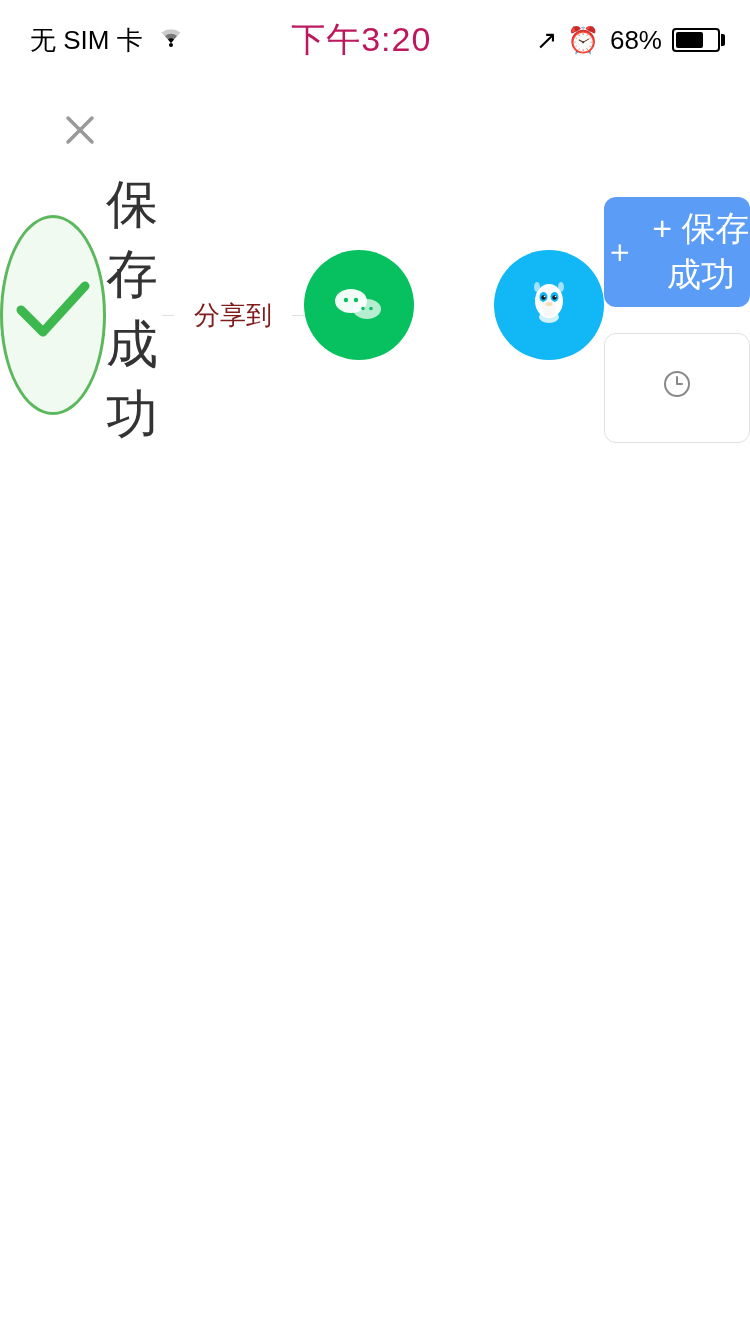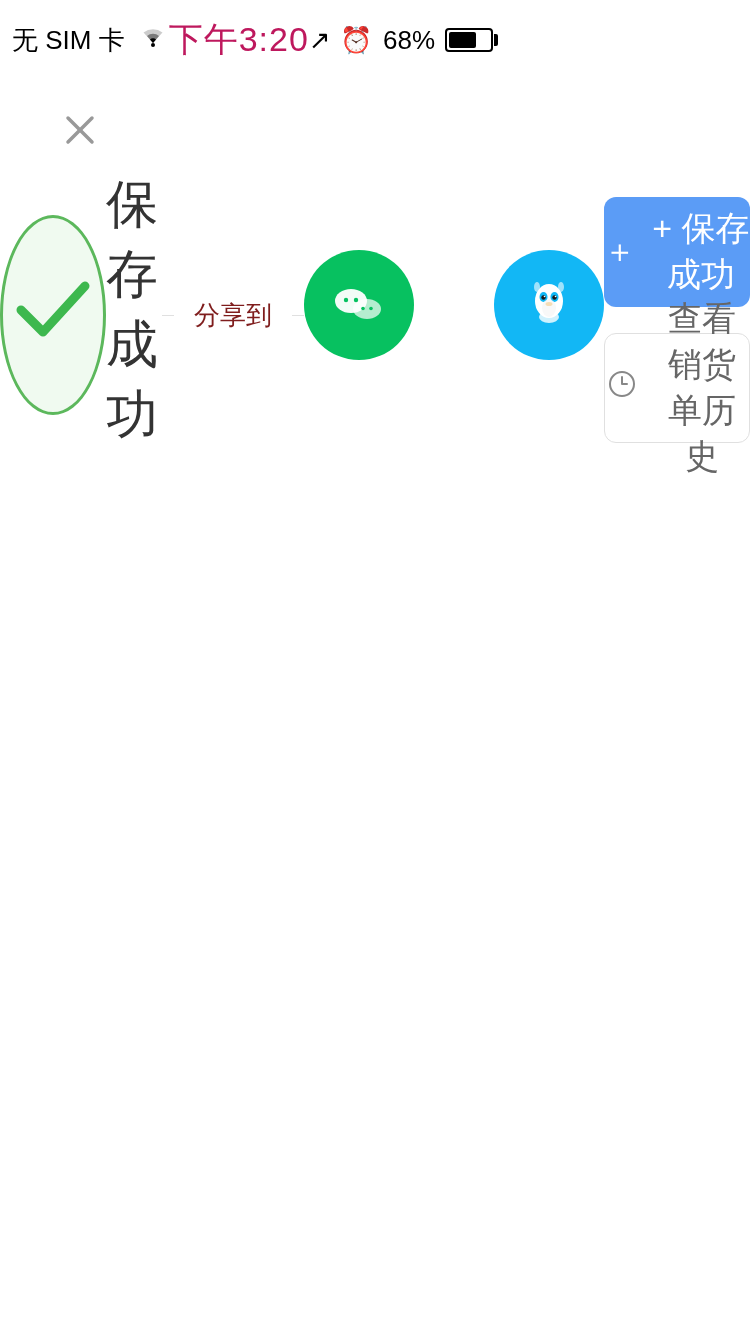--- a/index.html
+++ b/index.html
@@ -16,22 +16,22 @@
       font-family: -apple-system, "PingFang SC", "Helvetica Neue", Arial, sans-serif;
       overflow: hidden;
     }
 
     
     .status-bar {
       width: 100%;
       height: 80px;
       display: flex;
       align-items: center;
-      justify-content: flex-start;
-      padding: 0 12px;
+      justify-content: space-between;
+      padding: 0 30px;
       background: #ffffff;
     }
 
     .status-left {
       display: flex;
       align-items: center;
       gap: 12px;
       font-size: 28px;
       color: #000;
     }
@@ -335,18 +335,17 @@
     </button>
 
 
     <button class="action-btn btn-secondary">
       <span class="btn-icon">
         <svg width="34" height="34" viewBox="0 0 34 34" fill="none">
           <circle cx="17" cy="17" r="12" stroke="#888" stroke-width="2"></circle>
           <polyline points="17,10 17,17 22,17" stroke="#888" stroke-width="2" stroke-linecap="round" stroke-linejoin="round"></polyline>
         </svg>
       </span>
-      <span>查看销货单历史</span>
     </button>
 
   </div>
 
 </div>
 
 </body></html>

